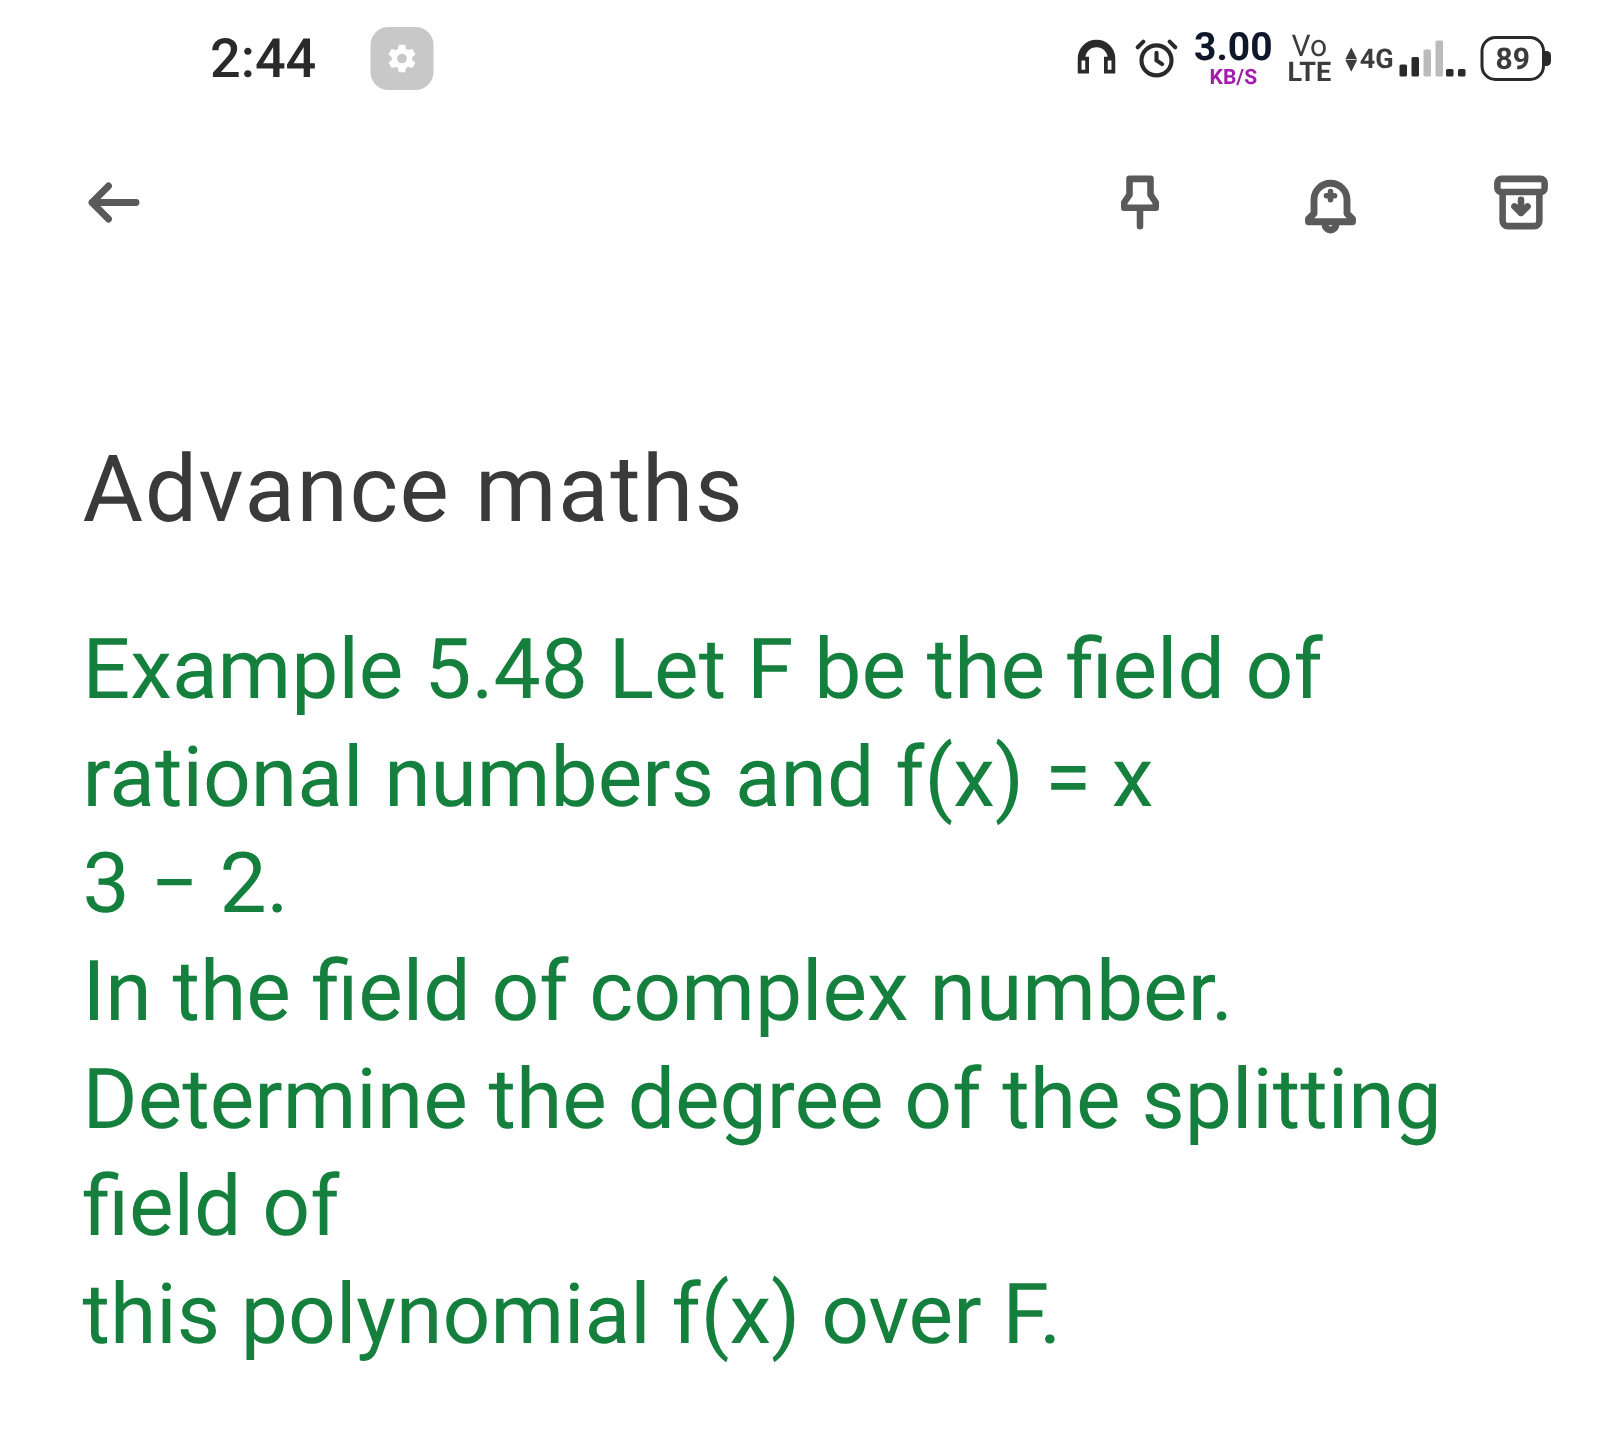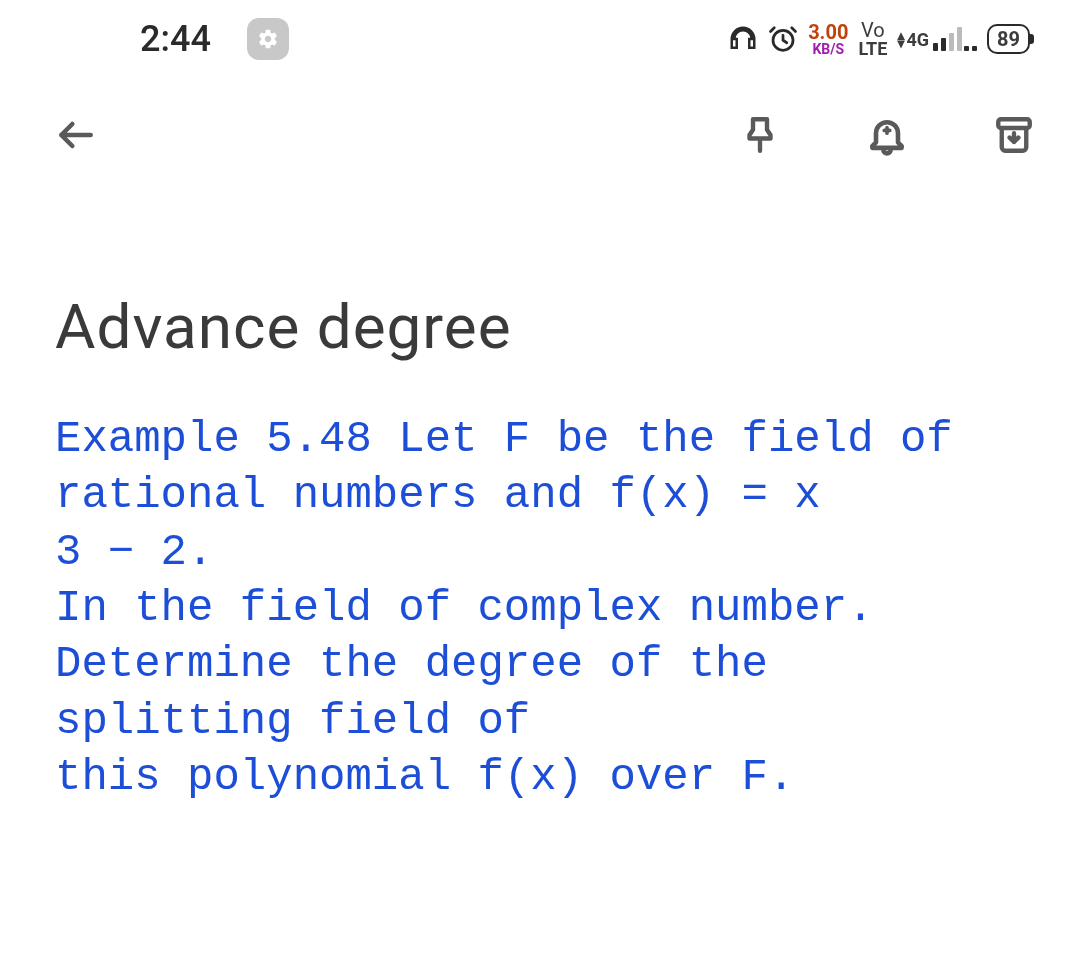--- a/index.html
+++ b/index.html
@@ -51,23 +51,23 @@
       align-items: center;
       justify-content: center;
     }
     .net-speed {
       display: flex;
       flex-direction: column;
       align-items: center;
       line-height: 1;
     }
     .net-speed-val {
-      font-size: 20px;
-      font-weight: 700;
-      color: #c2410c;
+      font-size: 26px;
+      font-weight: 700;
+      color: #0f172a;
     }
     .net-speed-unit {
       font-size: 14px;
       font-weight: 700;
       color: #a21caf;
     }
     .vo-lte {
       display: flex;
       flex-direction: column;
       align-items: center;
@@ -174,26 +174,25 @@
       padding: 110px 50px 0 55px;
     }
     .note-title {
       font-size: 62px;
       font-weight: 400;
       color: #3a3a3a;
       margin-bottom: 48px;
       letter-spacing: 1px;
     }
     .note-body {
-      font-size: 44px;
+      font-size: 56px;
       line-height: 1.28;
-      color: #1d4ed8;
+      color: #15803d;
       font-weight: 400;
       white-space: pre-line;
-      font-family: Liberation Mono, monospace;
     }
     svg {
       display: block;
     }
   </style>
 </head>
 <body>
 
 <div class="status-bar">
   <div class="status-left">
@@ -274,18 +273,18 @@
       <svg width="42" height="42" viewBox="0 0 24 24" fill="none">
         <rect x="3" y="3" width="18" height="5" rx="1.5" stroke="#5a5a5a" stroke-width="2.5"></rect>
         <path d="M5 8v11a2 2 0 002 2h10a2 2 0 002-2V8" stroke="#5a5a5a" stroke-width="2.5"></path>
         <path d="M12 11v5m-2.5-2.5L12 16l2.5-2.5" stroke="#5a5a5a" stroke-width="2.5" stroke-linecap="round" stroke-linejoin="round"></path>
       </svg>
     </div>
   </div>
 </div>
 
 <div class="content">
-  <h1 class="note-title">Advance  degree</h1>
+  <h1 class="note-title">Advance  maths</h1>
   <div class="note-body">Example 5.48 Let F be the field of rational numbers and f(x) = x
 3 − 2.
 In the field of complex number. Determine the degree of the splitting field of
 this polynomial f(x) over F.</div>
 </div>
 
 </body></html>

